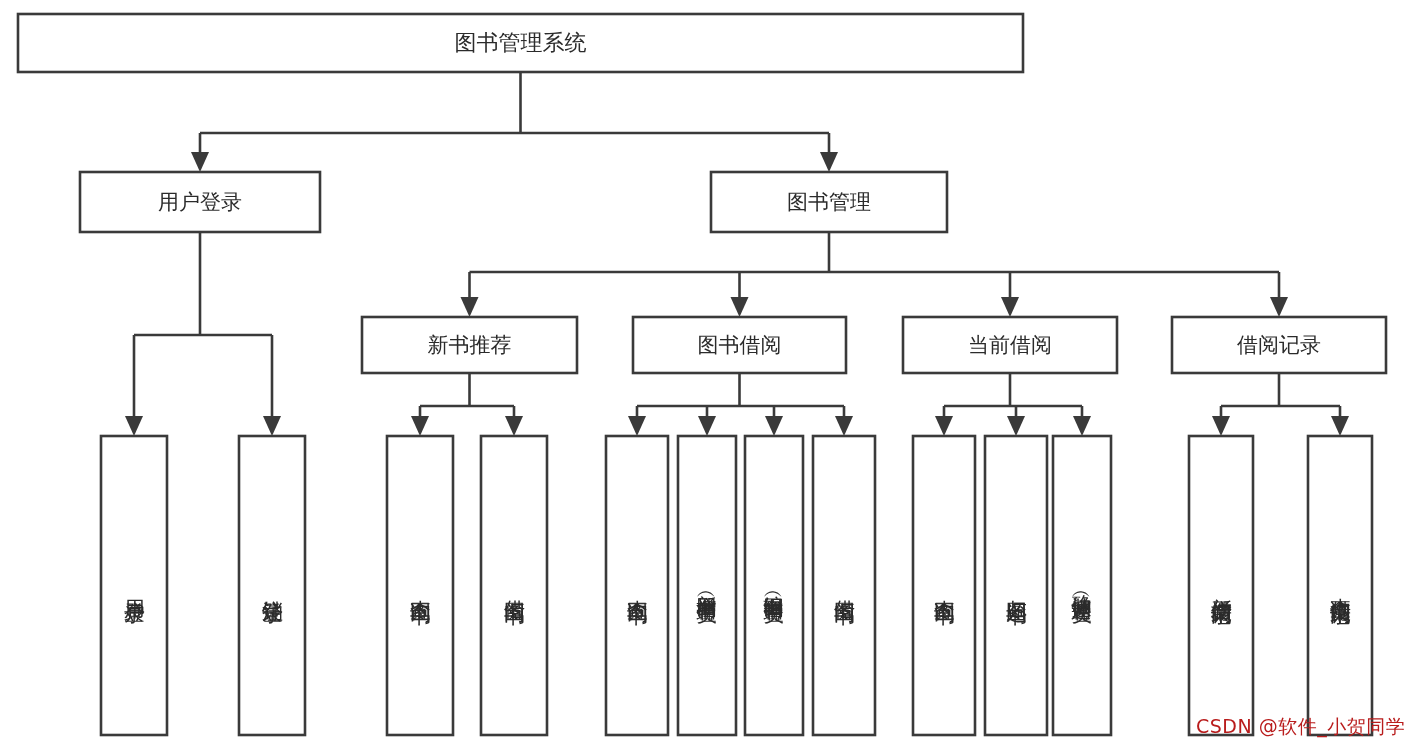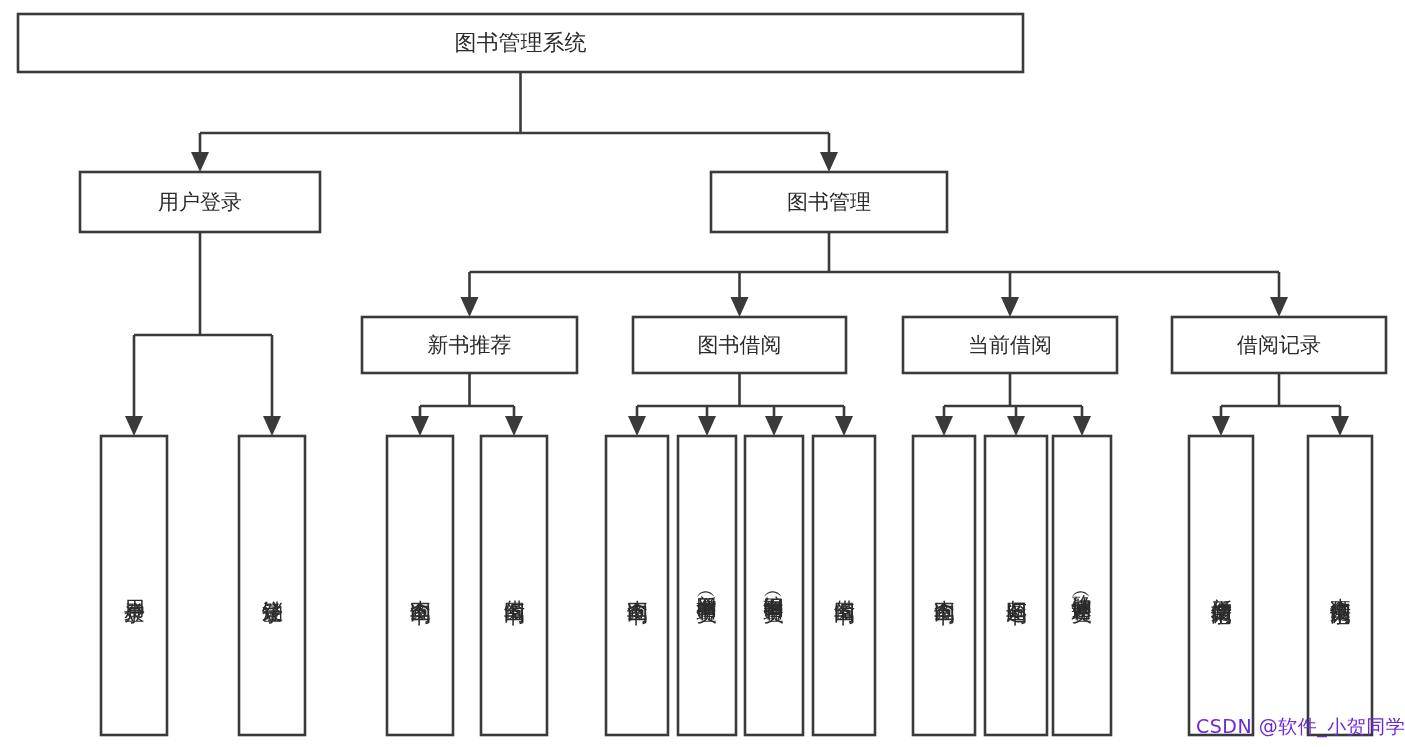--- a/index.html
+++ b/index.html
@@ -66,21 +66,21 @@
     text-align: center;
     display: flex;
     align-items: center;
     justify-content: center;
     pointer-events: none;
   }
   .watermark {
     position: absolute;
     font-family: "DejaVu Sans", "Liberation Sans", sans-serif;
     font-size: 19px;
-    color: #6d28d9;
+    color: #b91c1c;
     white-space: nowrap;
     letter-spacing: 0.5px;
   }
 </style>
 </head>
 <body>
 
 <div id="diagram-root">
 
   <svg id="tree-svg" viewBox="0 0 1405 747">

